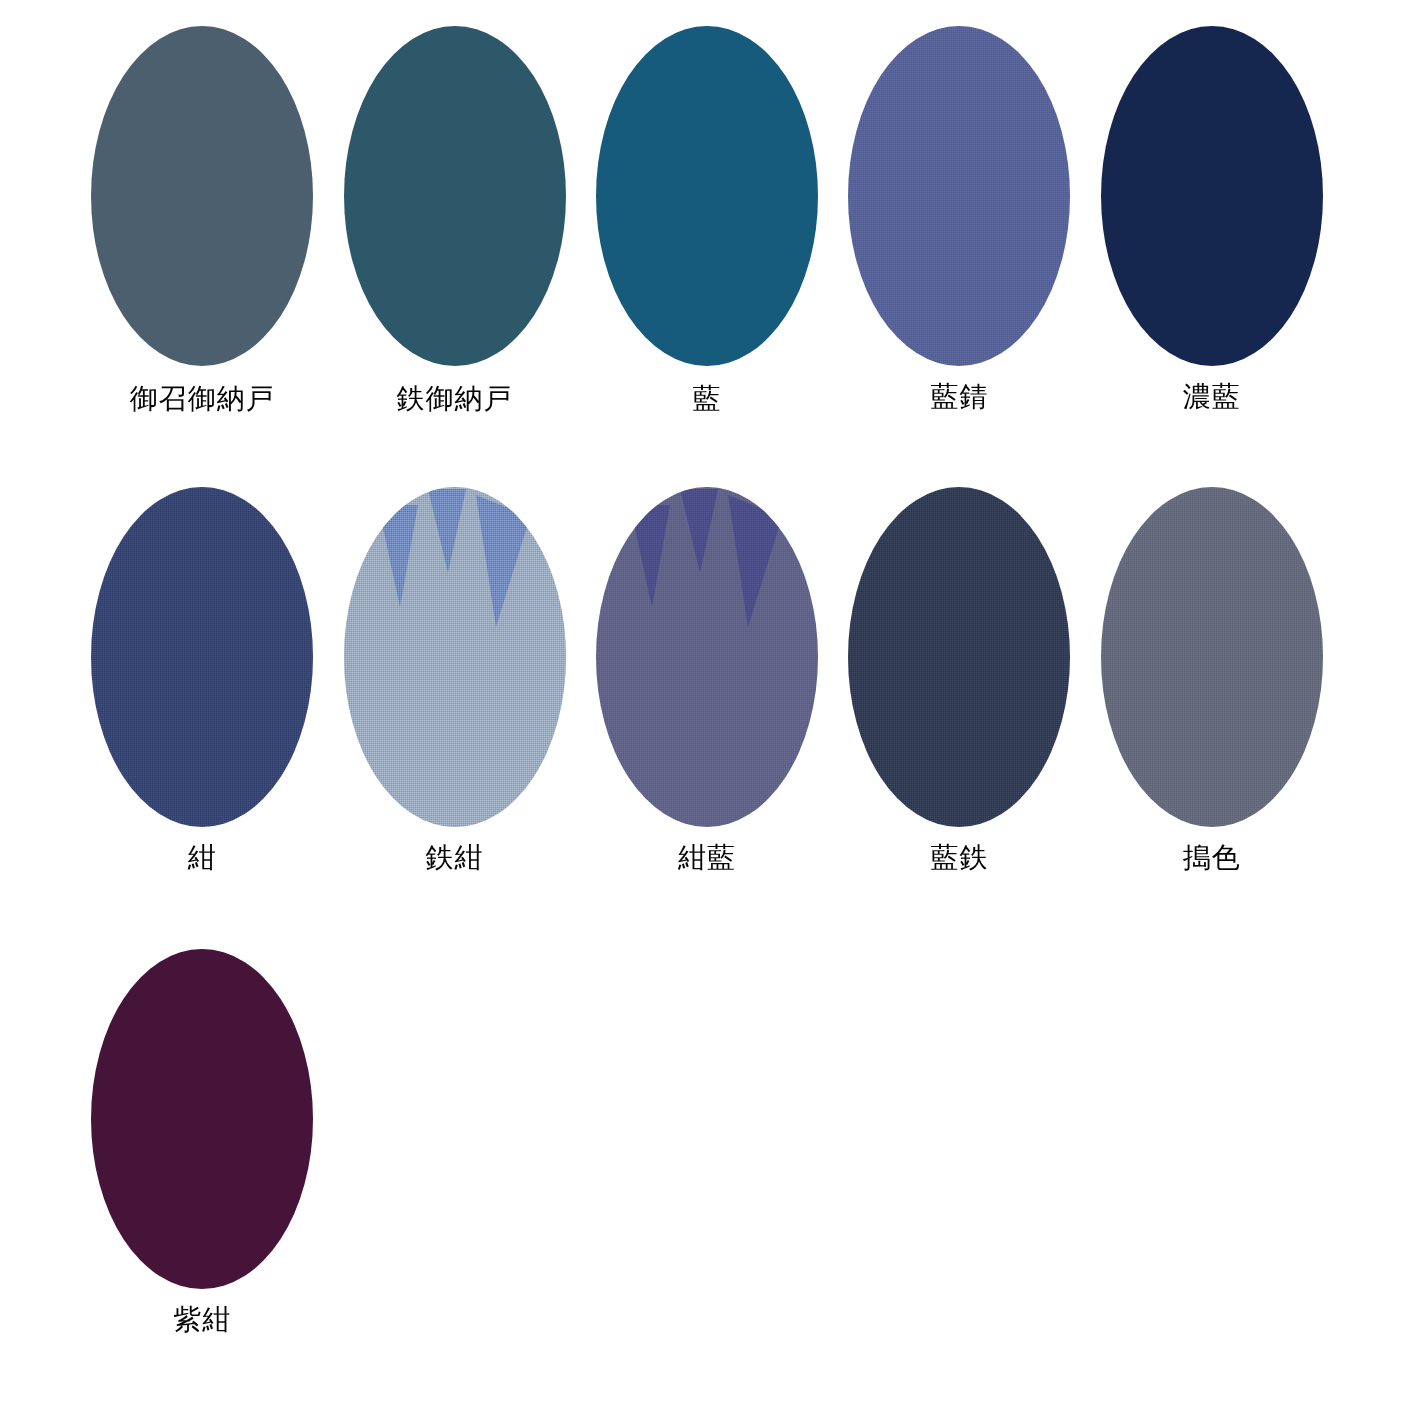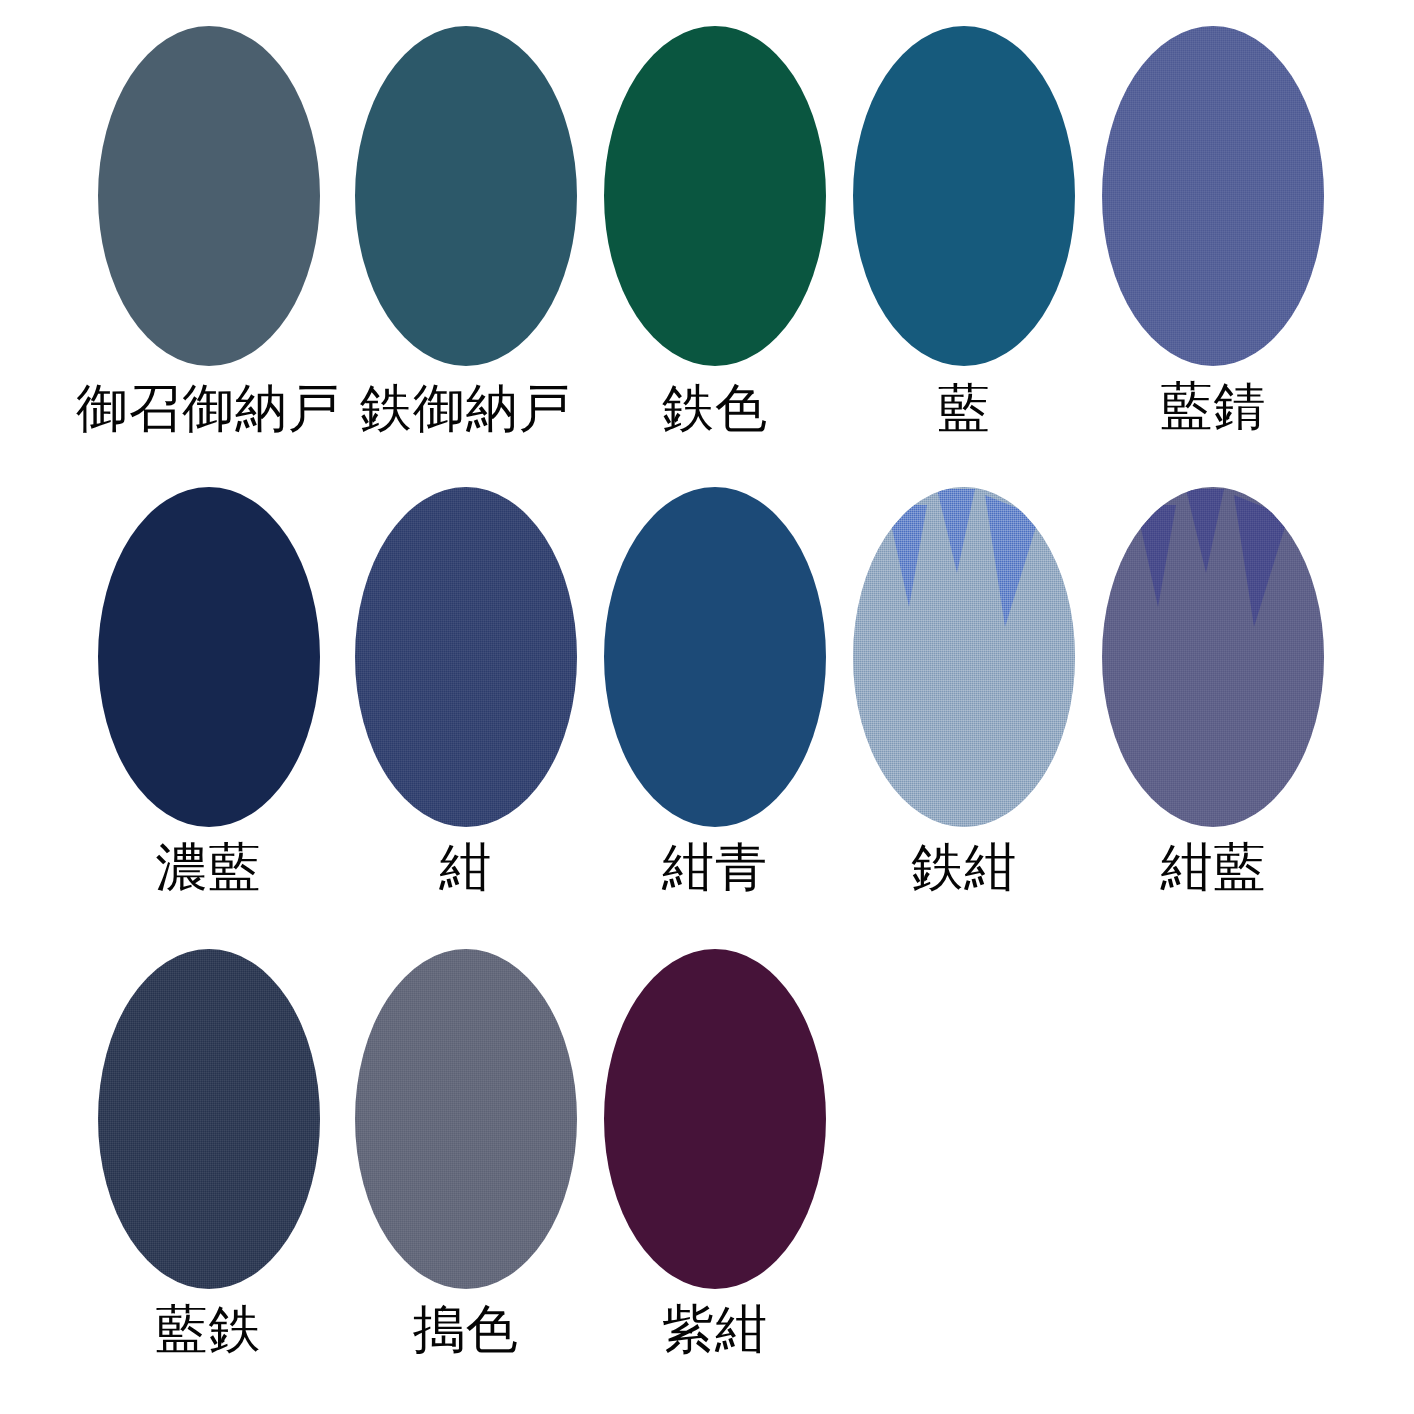--- a/index.html
+++ b/index.html
@@ -73,22 +73,22 @@
     overflow: hidden;
     pointer-events: none;
   }
   .wedge-layer svg {
     display: block;
     width: 100%;
     height: 100%;
   }
   .swatch-label {
     margin-top: 16px;
-    font-family: Liberation Mono, monospace;
-    font-size: 52px;
+    font-family: Liberation Serif, serif;
+    font-size: 28px;
     line-height: 1.1;
     color: #050505;
     letter-spacing: 1px;
     white-space: nowrap;
     text-align: center;
   }
   .row-1 .swatch-label { margin-top: 18px; }
 </style>
 </head>
 <body style="background: rgb(255, 255, 255);">
@@ -101,26 +101,20 @@
       <div class="swatch-label">御召御納戸</div>
     </div>
     <div class="swatch-cell row-1">
       <div class="swatch-ellipse-wrap">
         <div class="swatch-ellipse" title="#2c5869" style="background-color: rgb(44, 88, 105);"></div>
       </div>
       <div class="swatch-label">鉄御納戸</div>
     </div>
     <div class="swatch-cell row-1">
       <div class="swatch-ellipse-wrap">
-        <div class="swatch-ellipse" title="#0a5640" style="background-color: rgb(10, 86, 64);"></div>
-      </div>
-      <div class="swatch-label">鉄色</div>
-    </div>
-    <div class="swatch-cell row-1">
-      <div class="swatch-ellipse-wrap">
         <div class="swatch-ellipse" title="#165a7c" style="background-color: rgb(22, 90, 124);"></div>
       </div>
       <div class="swatch-label">藍</div>
     </div>
     <div class="swatch-cell row-2">
       <div class="swatch-ellipse-wrap">
         <div class="swatch-ellipse textured" title="#4e5a94" style="background-color: rgb(78, 90, 148);"></div>
       </div>
       <div class="swatch-label">藍錆</div>
     </div>
@@ -128,26 +122,20 @@
       <div class="swatch-ellipse-wrap">
         <div class="swatch-ellipse" title="#16274f" style="background-color: rgb(22, 39, 79);"></div>
       </div>
       <div class="swatch-label">濃藍</div>
     </div>
     <div class="swatch-cell row-2">
       <div class="swatch-ellipse-wrap">
         <div class="swatch-ellipse textured" title="#2c3c6b" style="background-color: rgb(44, 60, 107);"></div>
       </div>
       <div class="swatch-label">紺</div>
-    </div>
-    <div class="swatch-cell row-2">
-      <div class="swatch-ellipse-wrap">
-        <div class="swatch-ellipse" title="#1c4a77" style="background-color: rgb(28, 74, 119);"></div>
-      </div>
-      <div class="swatch-label">紺青</div>
     </div>
     <div class="swatch-cell row-2">
       <div class="swatch-ellipse-wrap">
         <div class="swatch-ellipse textured-strong" title="#7f99b6" style="background-color: rgb(127, 153, 182);">
           <div class="wedge-layer">
             <svg viewBox="0 0 222 340" preserveAspectRatio="none">
               <polygon points="34,18 74,18 56,120" fill="#4a6fc0"></polygon>
               <polygon points="84,2 122,2 104,86" fill="#4a6fc0"></polygon>
               <polygon points="132,8 186,30 152,140" fill="#4a6fc0"></polygon>
             </svg>

